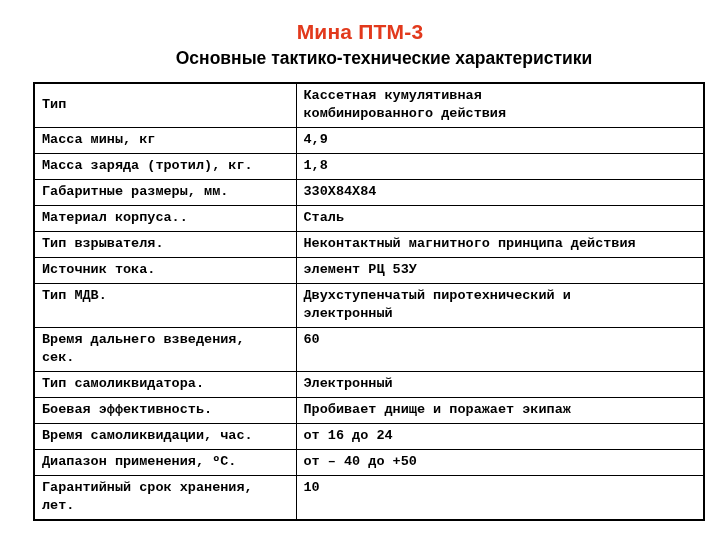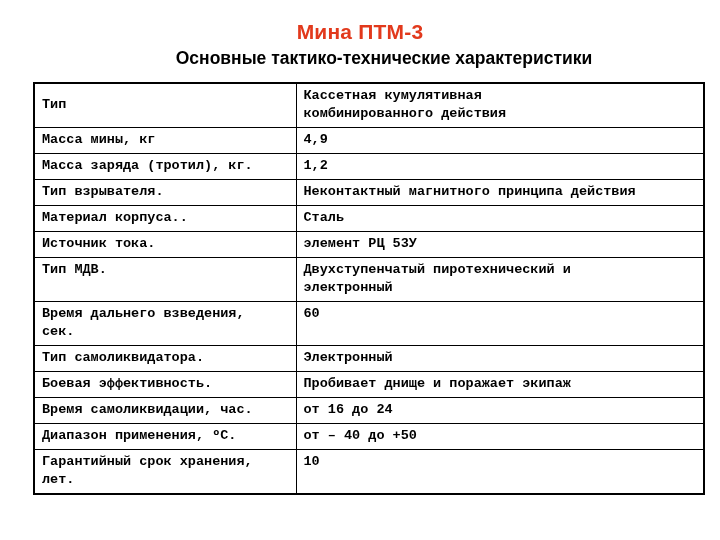--- a/index.html
+++ b/index.html
@@ -81,29 +81,33 @@
           <td class="label-cell">Тип</td>
           <td class="value-cell">Кассетная кумулятивная
 комбинированного действия</td>
         </tr>
         <tr>
           <td class="label-cell">Масса мины, кг</td>
           <td class="value-cell">4,9</td>
         </tr>
         <tr>
           <td class="label-cell">Масса заряда (тротил), кг.</td>
-          <td class="value-cell">1,2</td>
+          <td class="value-cell">1,8</td>
+        </tr>
+        <tr>
+          <td class="label-cell">Габаритные размеры, мм.</td>
+          <td class="value-cell">330Х84Х84</td>
+        </tr>
+        <tr>
+          <td class="label-cell">Материал корпуса..</td>
+          <td class="value-cell">Сталь</td>
         </tr>
         <tr>
           <td class="label-cell">Тип взрывателя.</td>
           <td class="value-cell">Неконтактный магнитного принципа действия</td>
-        </tr>
-        <tr>
-          <td class="label-cell">Материал корпуса..</td>
-          <td class="value-cell">Сталь</td>
         </tr>
         <tr>
           <td class="label-cell">Источник тока.</td>
           <td class="value-cell">элемент РЦ 53У</td>
         </tr>
         <tr>
           <td class="label-cell">Тип МДВ.</td>
           <td class="value-cell">Двухступенчатый пиротехнический и
 электронный</td>
         </tr>

